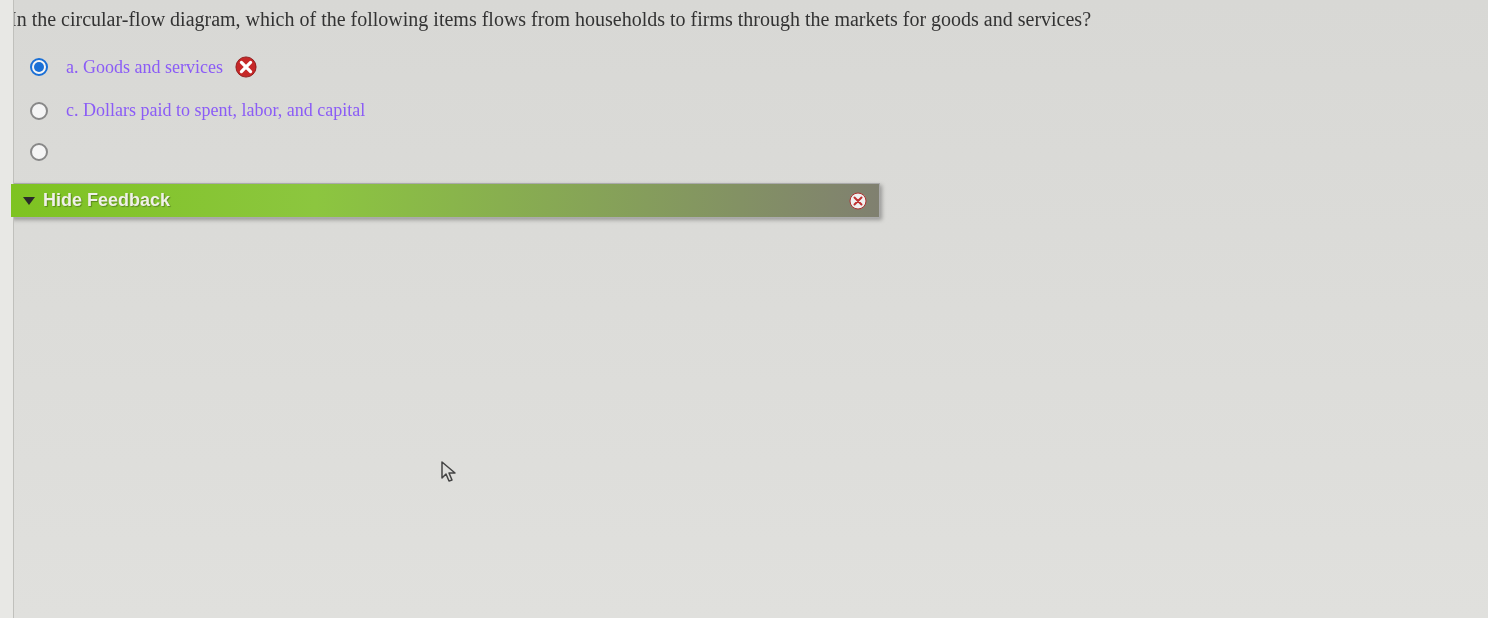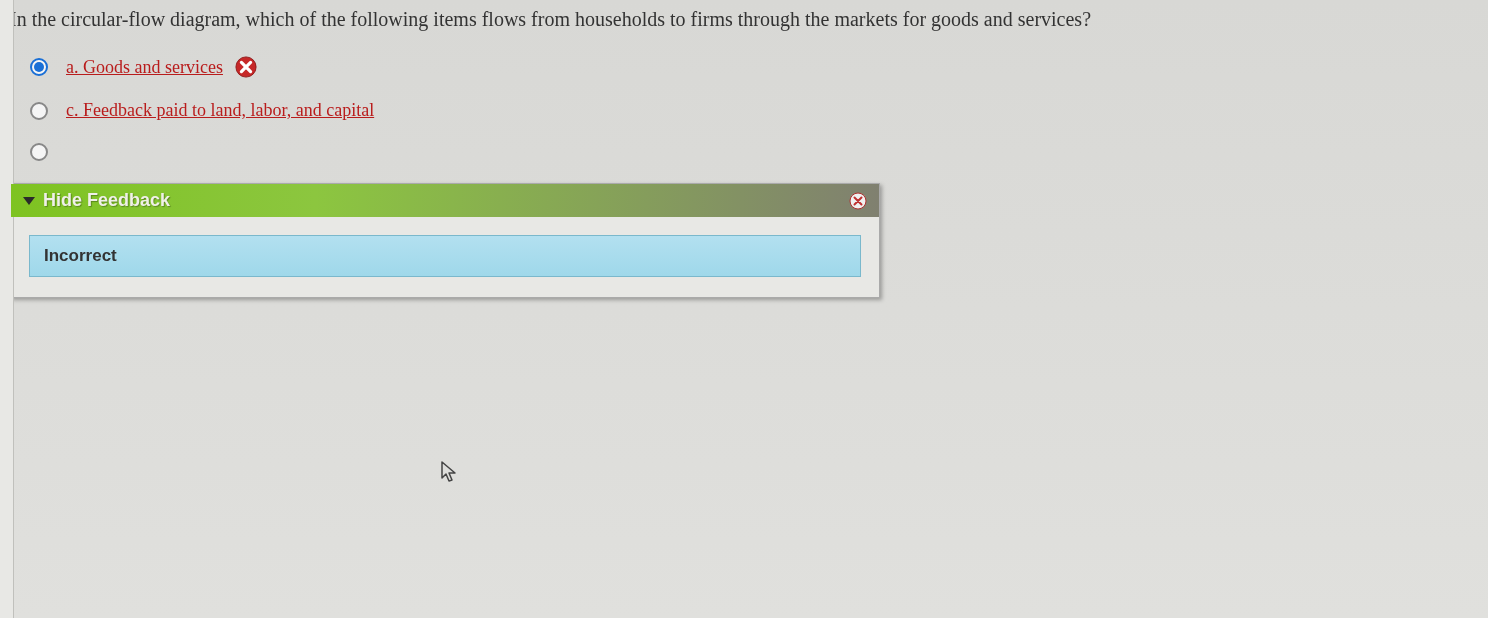--- a/index.html
+++ b/index.html
@@ -46,22 +46,21 @@
     }
     .radio-btn.selected::after {
       content: '';
       width: 10px;
       height: 10px;
       background: #1a6fd6;
       border-radius: 50%;
     }
     .option-label {
       font-size: 18px;
-      color: #b91c1c;
-      text-decoration: underline;
+      color: #8b5cf6;
     }
     .result-icon {
       width: 22px;
       height: 22px;
       margin-left: 12px;
       display: inline-flex;
       align-items: center;
       justify-content: center;
       flex-shrink: 0;
     }
@@ -153,42 +152,39 @@
     <span class="option-label">a. Goods and services</span>
     <span class="result-icon">
       <svg viewBox="0 0 24 24">
         <circle cx="12" cy="12" r="11" fill="#c62828" stroke="#8e1a1a" stroke-width="1"></circle>
         <path d="M7 7 L17 17 M17 7 L7 17" stroke="#fff" stroke-width="3.5" stroke-linecap="round"></path>
       </svg>
     </span>
   </div>
   <div class="option-row">
     <span class="radio-btn"></span>
-    <span class="option-label">c. Feedback paid to land, labor, and capital</span>
+    <span class="option-label">c. Dollars paid to spent, labor, and capital</span>
   </div>
   <div class="option-row">
     <span class="radio-btn"></span>
   </div>
 </div>
 
 <div class="feedback-panel">
   <div class="feedback-header">
     <div class="feedback-header-left">
       <span class="triangle-icon"></span>
       <span class="feedback-title">Hide Feedback</span>
     </div>
     <span class="close-feedback-icon">
       <svg viewBox="0 0 18 18">
         <circle cx="9" cy="9" r="8" fill="#f0f0f0" stroke="#b03030" stroke-width="1"></circle>
         <path d="M5.5 5.5 L12.5 12.5 M12.5 5.5 L5.5 12.5" stroke="#c03030" stroke-width="2" stroke-linecap="round"></path>
       </svg>
     </span>
   </div>
-  <div class="feedback-body">
-    <div class="feedback-message">Incorrect</div>
-  </div>
 </div>
 
 <div class="cursor-icon">
   <svg viewBox="0 0 20 24">
     <path d="M2 2 L2 18 L6 14 L9 21 L12 20 L9 13 L15 13 Z" fill="none" stroke="#444" stroke-width="1.5" stroke-linejoin="round"></path>
   </svg>
 </div>
 
 </body></html>

